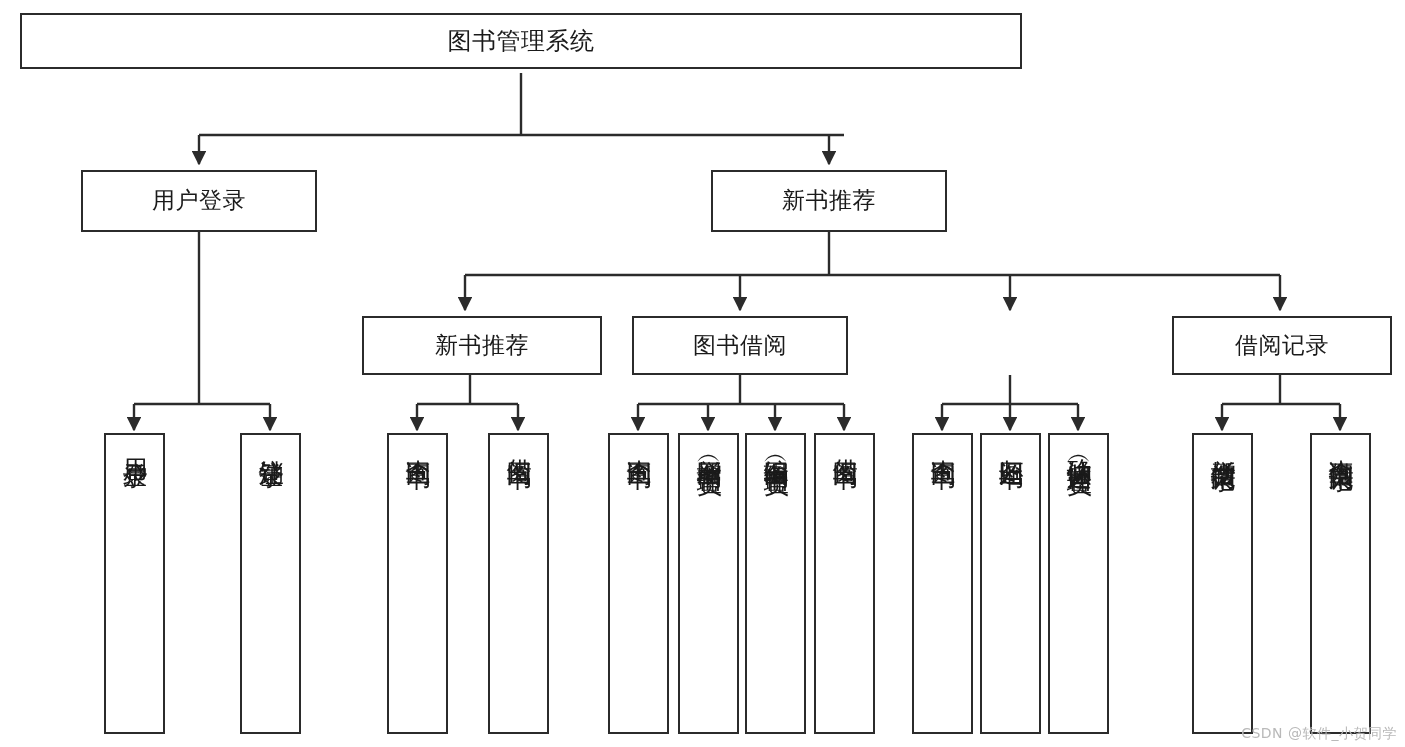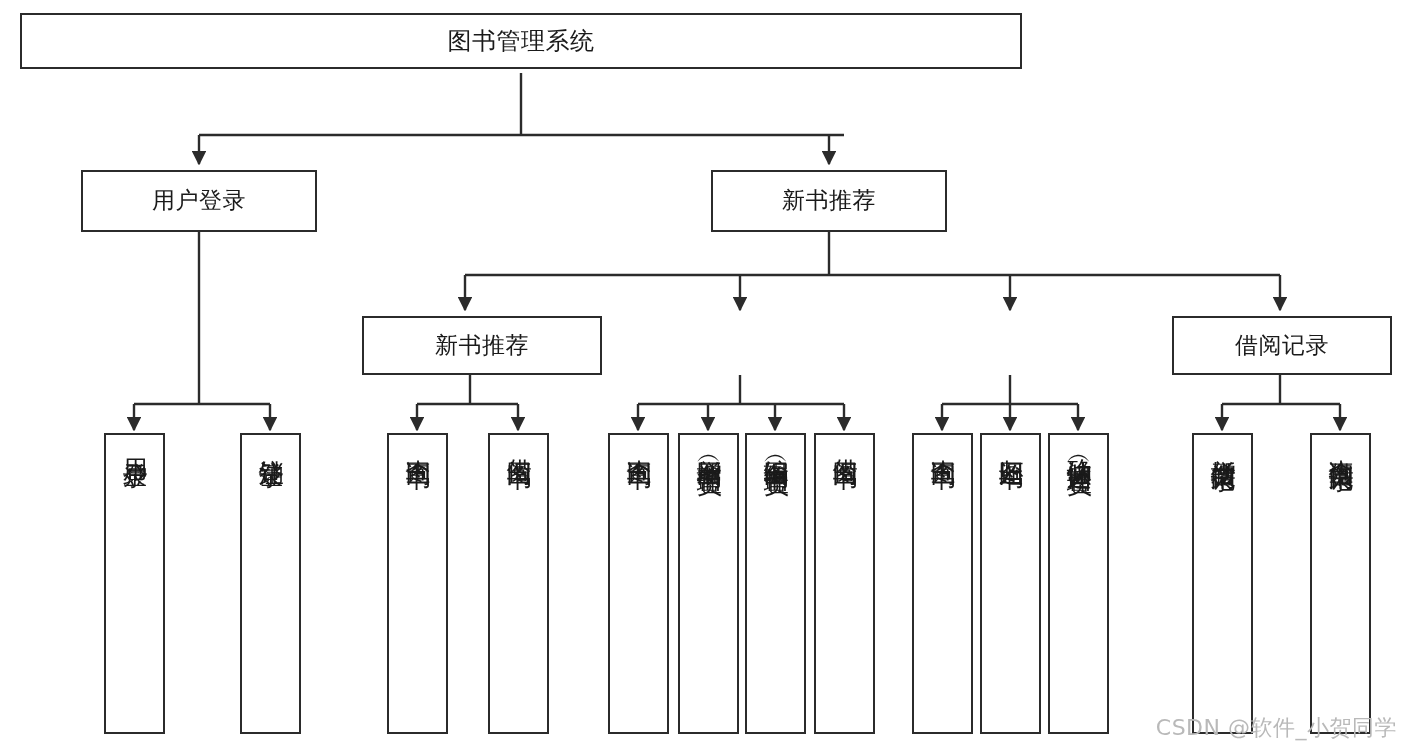--- a/index.html
+++ b/index.html
@@ -64,21 +64,21 @@
     letter-spacing: 2px;
     white-space: nowrap;
   }
   .node.vert.tall-text {
     align-items: flex-start;
   }
   #watermark {
     position: absolute;
     right: 8px;
     bottom: 4px;
-    font-size: 22px;
+    font-size: 14px;
     color: #b9b9b9;
     letter-spacing: 0.5px;
     user-select: none;
     white-space: nowrap;
   }
 </style>
 </head>
 <body>
 
 <div id="diagram-root">
@@ -142,20 +142,23 @@
   </div>
 
   <div class="node horiz" style="left:711px; top:170px; width:236px; height:62px;">
     <span class="node-label">新书推荐</span>
   </div>
 
   <div class="node horiz" style="left:362px; top:316px; width:240px; height:59px;">
     <span class="node-label">新书推荐</span>
   </div>
 
+  <div class="node horiz" style="left:632px; top:316px; width:216px; height:59px;">
+    <span class="node-label">图书借阅</span>
+  </div>
 
 
   <div class="node horiz" style="left:1172px; top:316px; width:220px; height:59px;align-items:center;">
     <span class="node-label">借阅记录</span>
   </div>
 
   <div class="node vert" style="left:104px; top:433px; width:61px; height:301px;">
     <span class="node-label">用户登录</span>
   </div>
 

